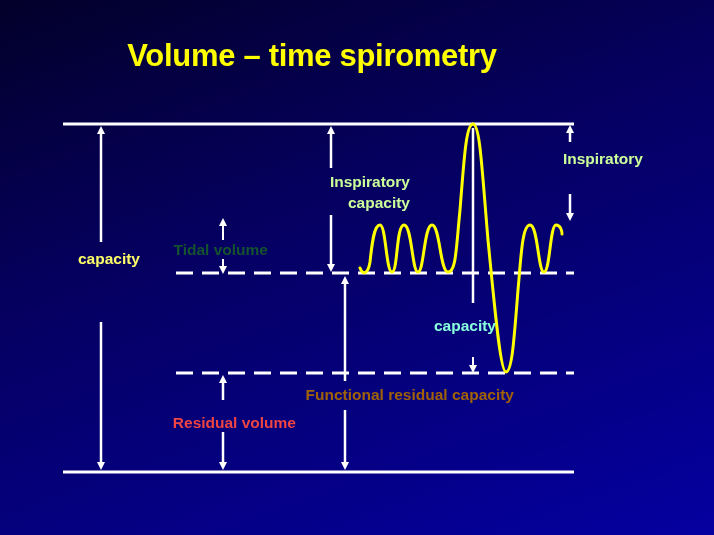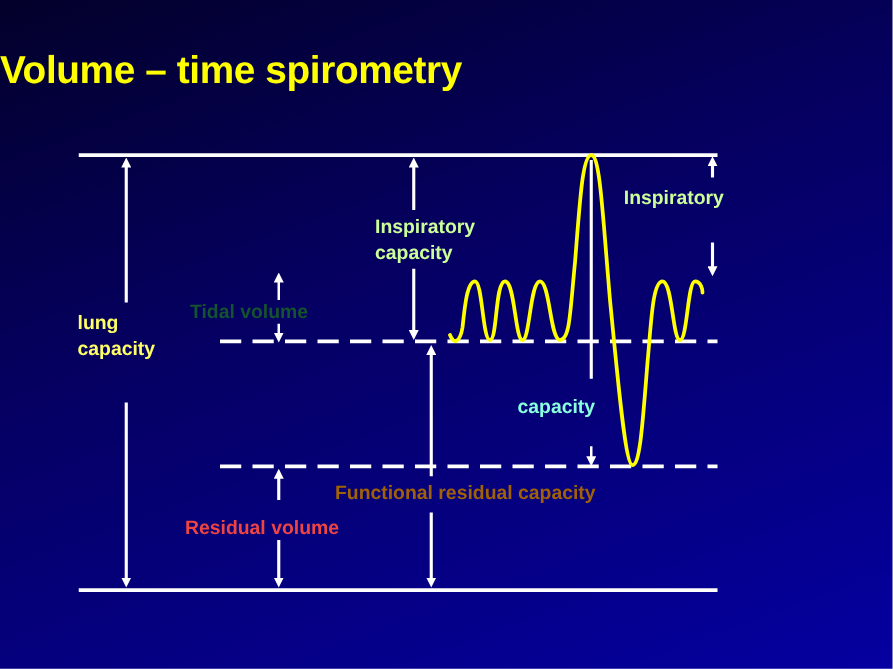--- a/index.html
+++ b/index.html
@@ -4,27 +4,27 @@
 <style>
   html, body { margin: 0; padding: 0; }
   body {
     width: 714px; height: 535px; overflow: hidden;
     background: linear-gradient(160deg, #03002a 0%, #050060 40%, #0500a0 100%);
     position: relative;
     font-family: "Liberation Sans", sans-serif;
   }
   .title {
     position: absolute; left: 0; top: 38px; width: 624px;
-    font-weight: bold; font-size: 31px;
+    text-align: center; font-weight: bold; font-size: 31px;
     color: #ffff00; letter-spacing: -0.3px;
   }
   svg.diagram { position: absolute; left: 0; top: 0; }
   .lbl {
     position: absolute; font-weight: bold; font-size: 15.5px;
-    text-align: left; line-height: 21px; white-space: nowrap;
+    text-align: right; line-height: 21px; white-space: nowrap;
   }
 </style>
 </head>
 <body>
 
 <div class="title">Volume – time spirometry</div>
 
 <svg class="diagram" width="714" height="535">
   <defs>
     <marker id="ah" markerWidth="8" markerHeight="8" refX="4" refY="4" orient="auto-start-reverse" markerUnits="userSpaceOnUse">
@@ -72,21 +72,20 @@
        C480,124 482,170 488,240
        C494,300 500,372 506,372
        C512,372 514,340 518,290
        C521,258 522,225 530,225
        C538,225 538,272 544,272
        C550,272 550,225 556,225
        C561,225 562,232 562,234"></path>
 </svg>
 
 <div class="lbl" style="left:62px; top:248px; width:78px; color:#ffff66;">
-  <div>lung</div>
   <div>capacity</div>
 </div>
 
 <div class="lbl" style="left:152px; top:239px; width:116px; color:#14532d;">Tidal volume</div>
 
 <div class="lbl" style="left:300px; top:171px; width:110px; color:#ccff99;">
   <div>Inspiratory</div>
   <div>capacity</div>
 </div>
 

